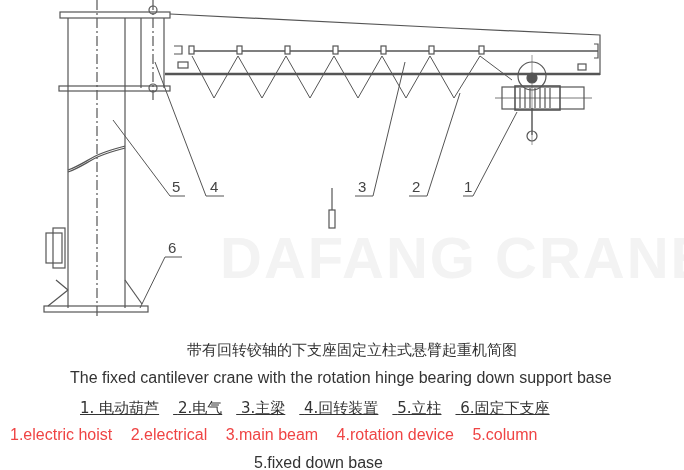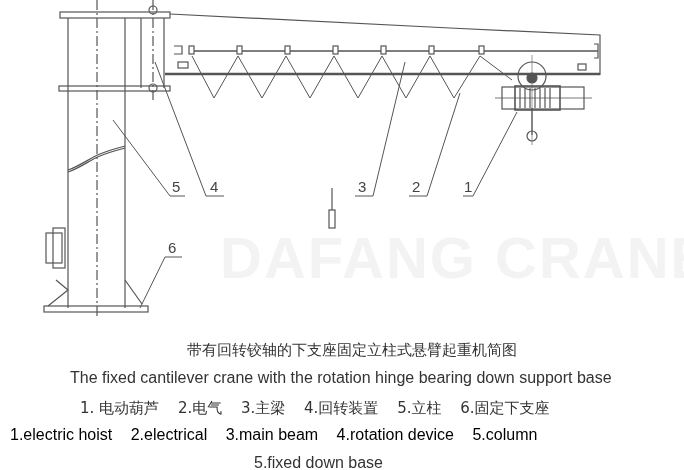--- a/index.html
+++ b/index.html
@@ -1,22 +1,22 @@
 <!DOCTYPE html>
 <html><head>
 <meta charset="utf-8">
 <style>
   html,body{margin:0;padding:0;background:#fff;}
   body{width:684px;height:470px;position:relative;overflow:hidden;font-family:"Liberation Sans",sans-serif;color:#222;}
   #drawing{position:absolute;left:0;top:0;width:684px;height:330px;}
   .cap{position:absolute;left:0;width:684px;text-align:center;white-space:nowrap;margin-left:10px;}
   .cap-cn{top:341px;font-size:15px;font-family:"DejaVu Sans",sans-serif;color:#333;}
   .cap-en{top:369px;font-size:16px;left:60px;width:auto;text-align:center;color:#333;}
-  .legend-cn{top:399px;font-size:15px;font-family:"DejaVu Sans",sans-serif;color:#333;left:70px;width:auto;text-align:left;}
-  .legend-en{top:426px;font-size:16px;color:#000000;left:0;width:auto;text-align:left;}
+  .legend-cn{top:399px;font-size:15px;font-family:"DejaVu Sans",sans-serif;color:#333;left:70px;width:auto;text-align:left;text-decoration:underline;}
+  .legend-en{top:426px;font-size:16px;color:#ef4444;left:0;width:auto;text-align:left;}
   .legend-en2{top:454px;font-size:16px;color:#333;left:244px;width:auto;text-align:left;}
   .li{margin-right:14px;}
   .wm{font-family:"Liberation Sans",sans-serif;font-weight:bold;}
   .num{font-family:"Liberation Sans",sans-serif;font-size:15px;fill:#444;}
 </style>
 </head>
 <body>
 
 <svg id="drawing" viewBox="0 0 684 330" xmlns="http://www.w3.org/2000/svg">
 

